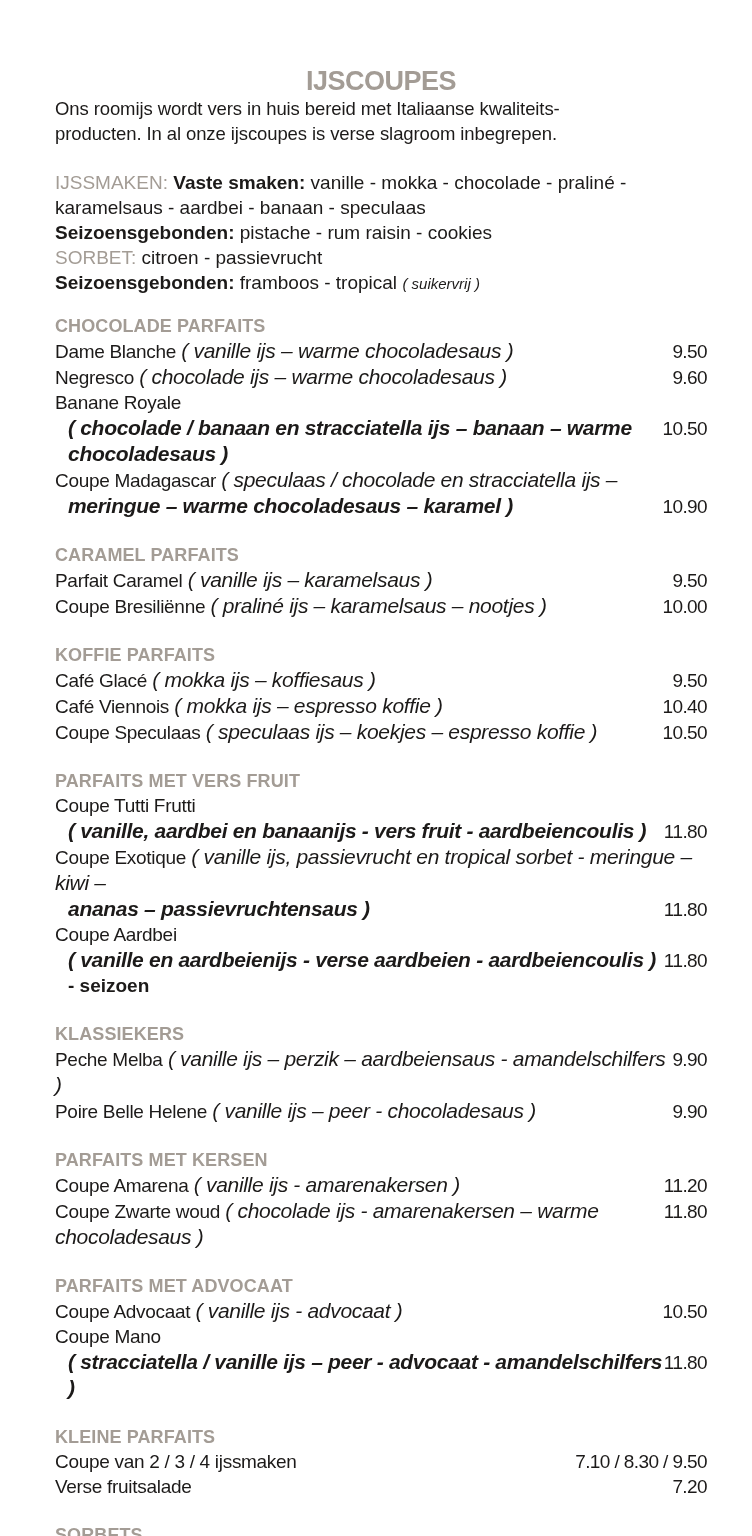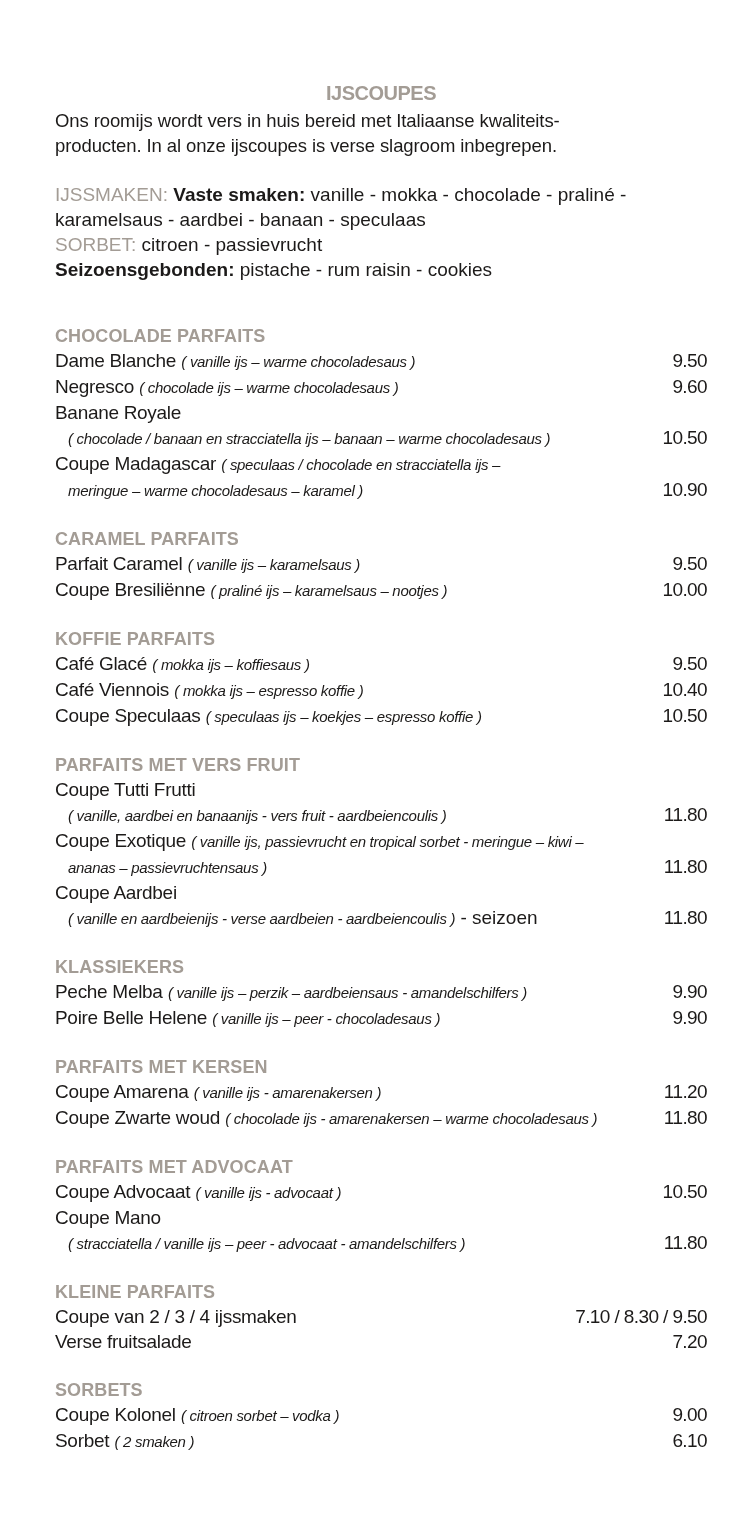--- a/index.html
+++ b/index.html
@@ -3,67 +3,70 @@
 <meta charset="utf-8">
 <style>
   html, body { margin: 0; padding: 0; background: #ffffff; }
   body {
     width: 752px; height: 1536px; position: relative; overflow: hidden;
     font-family: "Liberation Sans", "DejaVu Sans", sans-serif;
     color: #1c1a19;
   }
   .page { position: absolute; left: 55px; top: 66px; width: 652px; }
   .title {
-    text-align: center; font-weight: bold; font-size: 20px; color: #a39c95;
-    letter-spacing: -0.5px; line-height: 30px; margin: 12px 0 0 0;
+    text-align: center; font-weight: bold; font-size: 27px; color: #a39c95;
+    letter-spacing: -0.5px; line-height: 30px; margin: 0 0 0 0;
     font-family: "Liberation Sans Narrow", "Liberation Sans", sans-serif;
   }
   .intro {
     font-weight: normal; font-size: 18.5px; line-height: 25px; margin: 0;
     letter-spacing: -0.1px;
   }
   .flavours { margin-top: 24px; font-size: 19px; line-height: 25px; }
   .flavours .row { white-space: nowrap; }
   .grey { color: #a39c95; margin-top: 24px; }
   .b { font-weight: bold; }
   .section { margin-top: 24px; }
-  .section.first { margin-top: 42px; }
+  .section.first { margin-top: 18px; }
   .sec-title {
     font-weight: bold; font-size: 18px; color: #a39c95; line-height: 24px;
     letter-spacing: 0.1px;
   }
   .item { font-size: 19px; line-height: 25px; position: relative; }
   .item .line { display: flex; justify-content: space-between; align-items: baseline; }
   .item .name { white-space: nowrap; letter-spacing: -0.3px; }
-  .item .desc { font-style: italic; font-size: 15px; letter-spacing: -0.3px; }
-  .item .sub { padding-left: 13px; }
+  .item .desc { font-style: italic; font-size: 21px; letter-spacing: -0.3px; }
+  .item .sub { padding-left: 13px; font-weight: bold; }
   .item .price { white-space: nowrap; letter-spacing: -0.6px; flex-shrink: 0; }
   .item .extra { font-size: 19px; font-style: normal; }
 </style>
 </head>
 <body>
 
 <div class="page">
   <div class="title">IJSCOUPES</div>
   <p class="intro">
     <span>Ons roomijs wordt vers in huis bereid met Italiaanse kwaliteits-</span><br>
     <span>producten. In al onze ijscoupes is verse slagroom inbegrepen.</span>
   </p>
 
   <div class="flavours">
     <div class="row">
       <span class="grey">IJSSMAKEN:</span>
       <span class="b">Vaste smaken:</span><span> vanille - mokka - chocolade - praliné -</span>
     </div>
     <div class="row">karamelsaus - aardbei - banaan - speculaas</div>
     <div class="row">
+      <span class="b">Seizoensgebonden:</span><span> pistache - rum raisin - cookies</span>
+    </div>
+    <div class="row">
       <span class="grey">SORBET:</span><span> citroen - passievrucht</span>
     </div>
     <div class="row">
-      <span class="b">Seizoensgebonden:</span><span> pistache - rum raisin - cookies</span>
+      <span class="b">Seizoensgebonden:</span><span> framboos - tropical </span><span class="desc" style="font-style:italic;font-size:15px">( suikervrij )</span>
     </div>
   </div>
 
   <div id="sections">
       <div class="section first">
         <div class="sec-title">CHOCOLADE PARFAITS</div>
         <div class="item">
           <div class="line">
             <span><span class="name">Dame Blanche</span> <span class="desc">( vanille ijs – warme chocoladesaus )</span></span>
             <span class="price">9.50</span>

